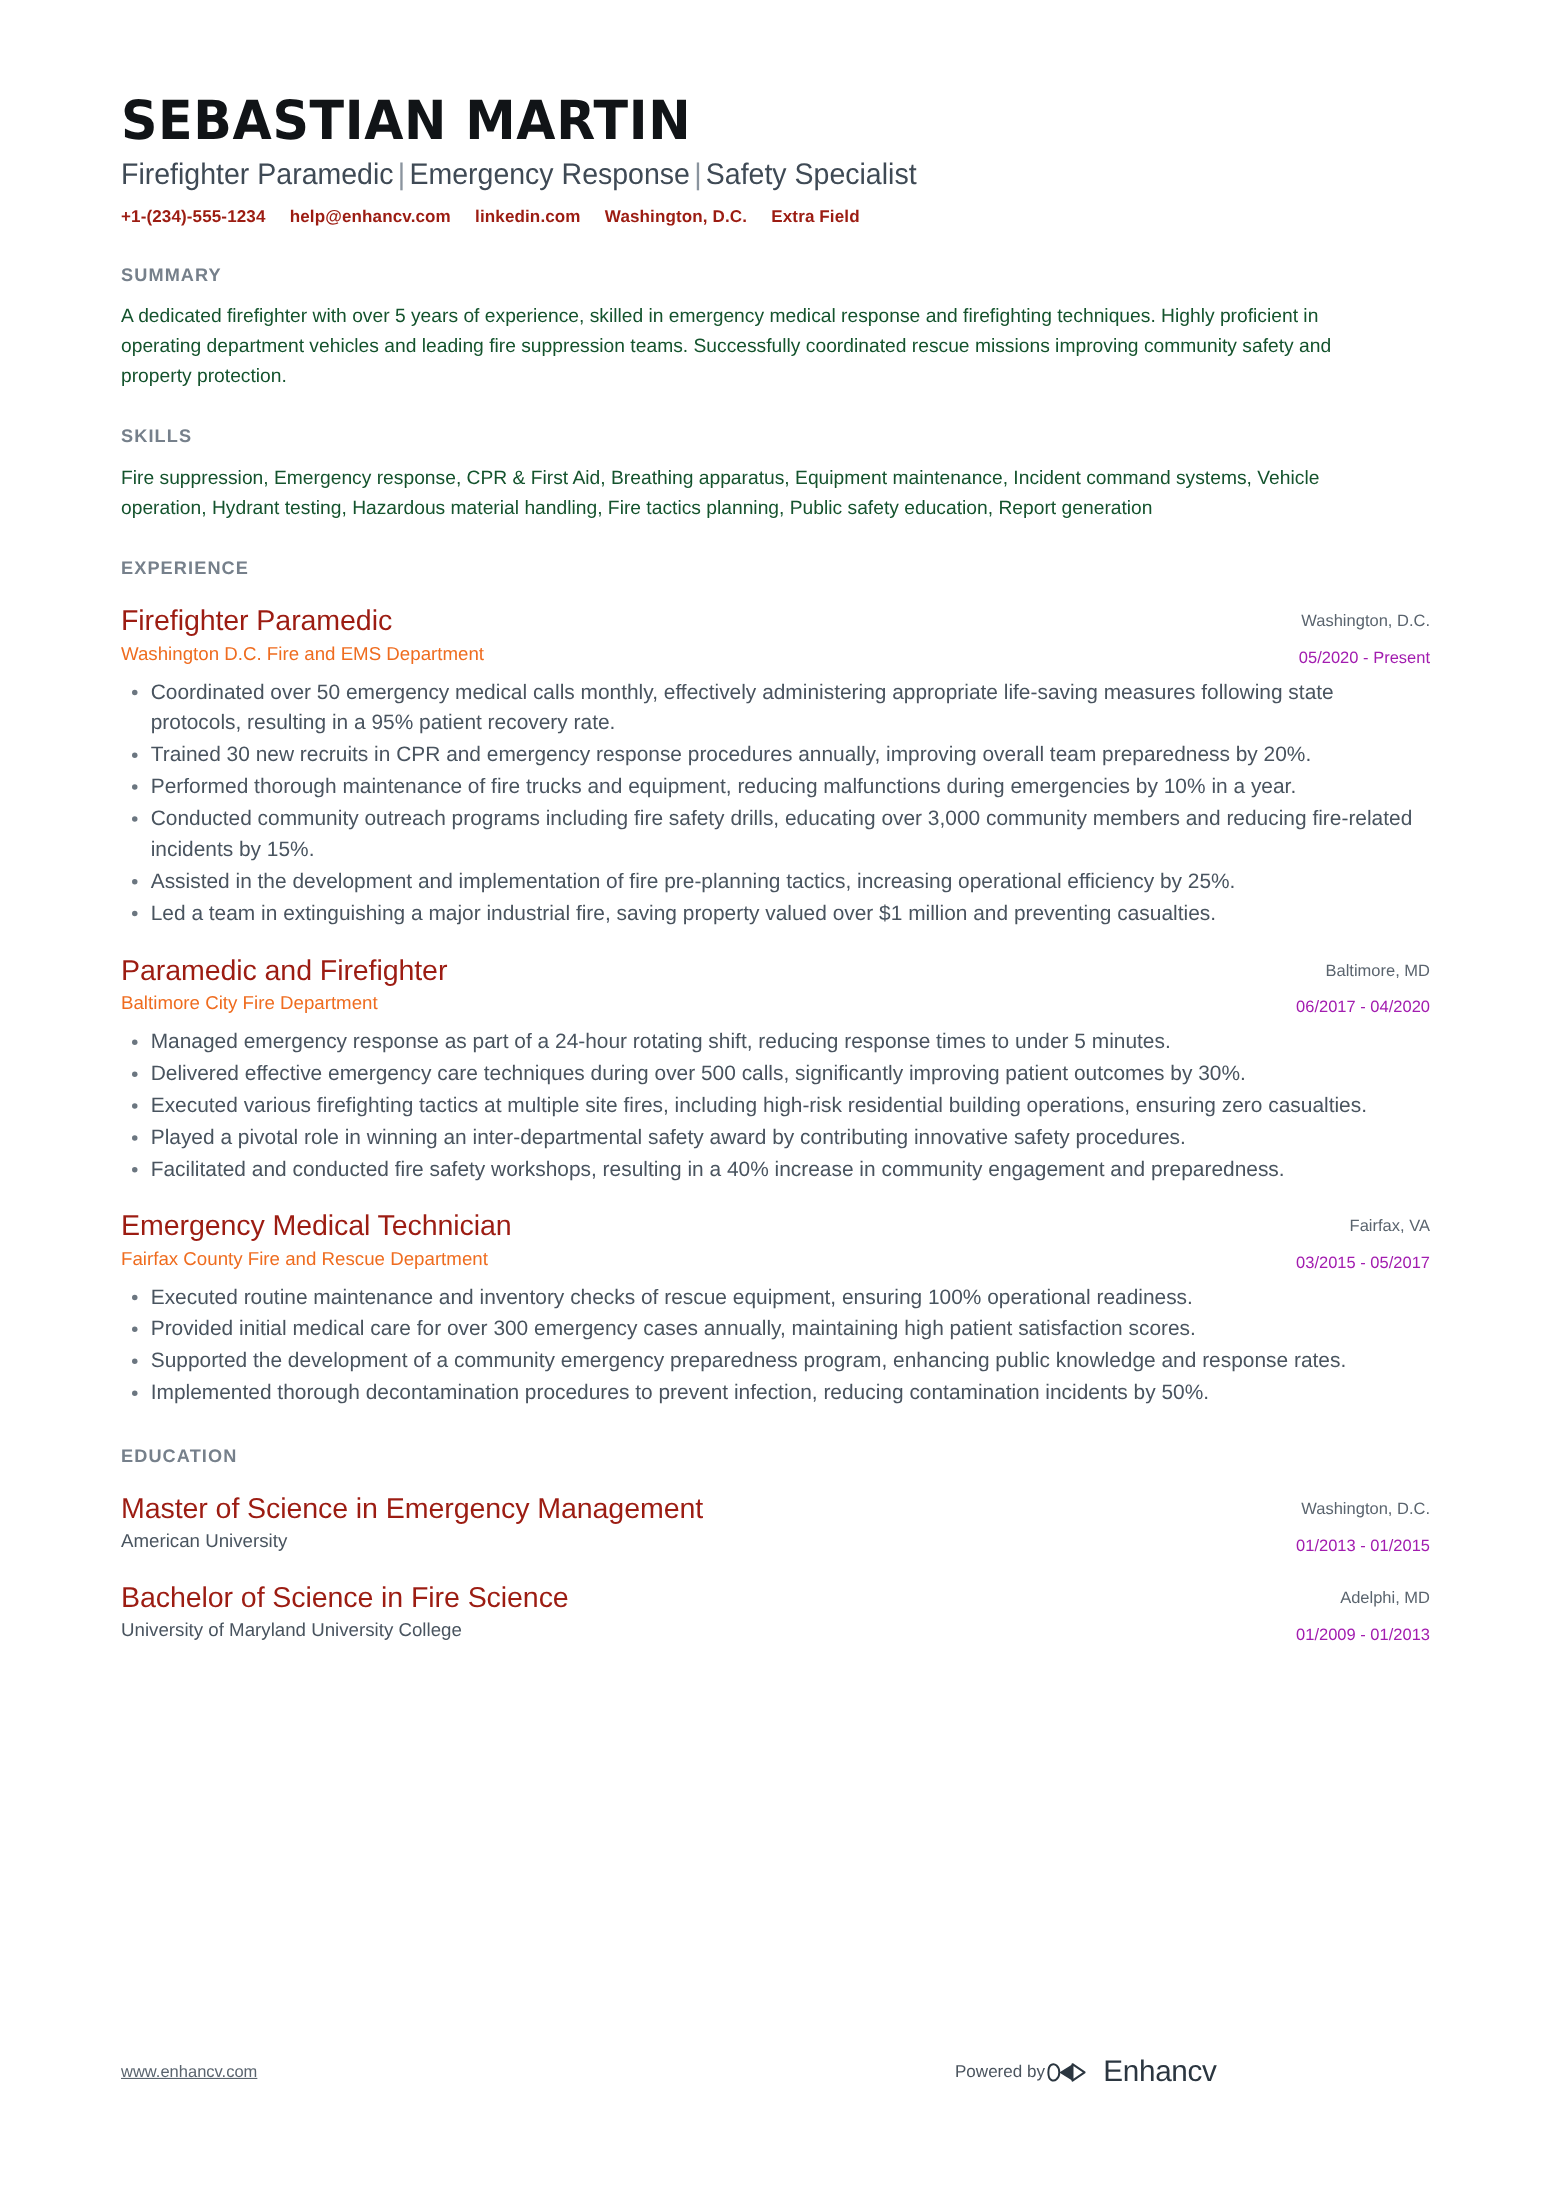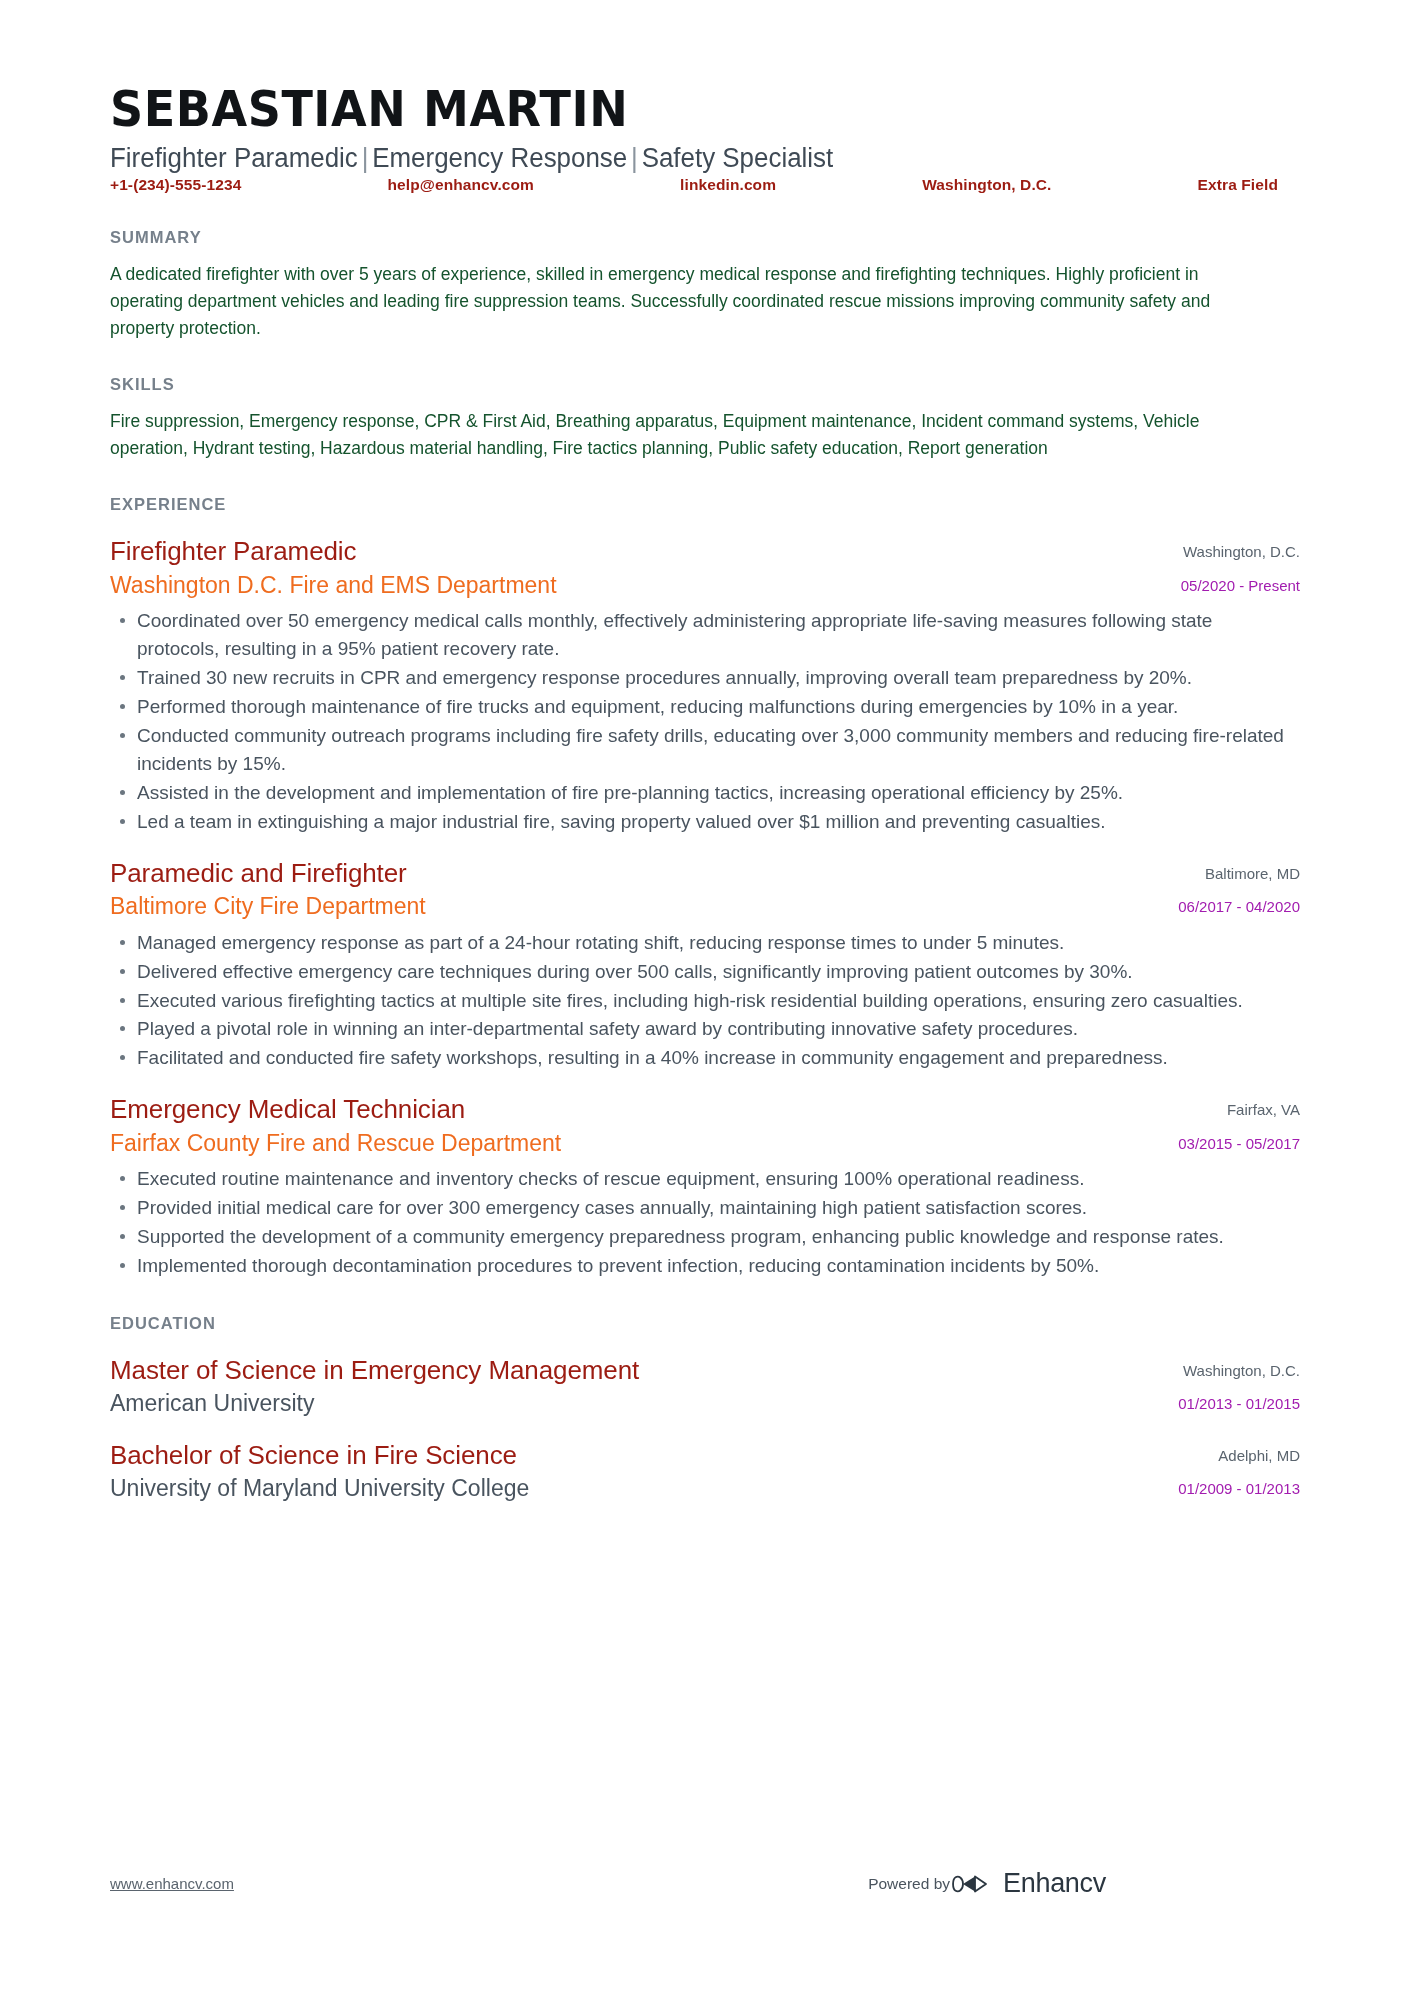--- a/index.html
+++ b/index.html
@@ -53,30 +53,29 @@
     transform: scaleX(0.96);
     transform-origin: left center;
     white-space: nowrap;
   }
   .subtitle .sep {
     color: #8a949e;
     font-weight: 300;
     padding: 0 4px;
   }
   .contact-row {
-    margin-top: 2px;
+    margin-top: 15px;
     display: flex;
     flex-wrap: wrap;
     align-items: baseline;
-    gap: 16px;
+    gap: 0;
     font-size: 15.5px;
     font-weight: 600;
     color: #9c1c12;
     letter-spacing: 0.1px;
-    justify-content: space-between;
   }
   .contact-item {
     color: #9c1c12;
     margin-right: 22px;
     white-space: nowrap;
     text-decoration: none;
   }
 
   
   .section {
@@ -124,21 +123,21 @@
   }
   .entry-title {
     font-size: 26px;
     font-weight: 400;
     color: #9c1c12;
     line-height: 1.2;
     margin: 0;
     letter-spacing: -0.1px;
   }
   .entry-org {
-    font-size: 23px;
+    font-size: 17px;
     font-weight: 400;
     color: #ef6c1f;
     line-height: 1.25;
     margin: 3px 0 0 0;
   }
   .entry-org.dark {
     color: #49545f;
   }
   .entry-location {
     font-size: 15px;

